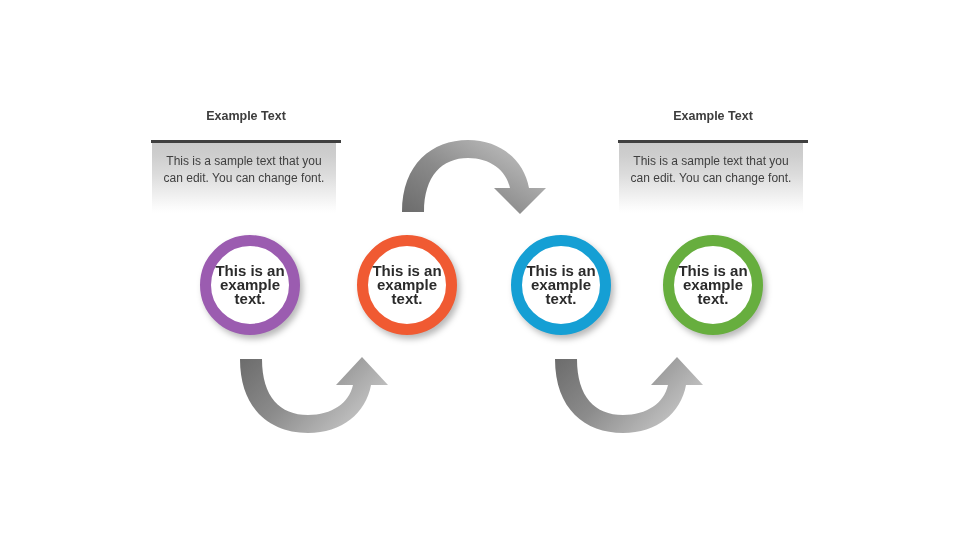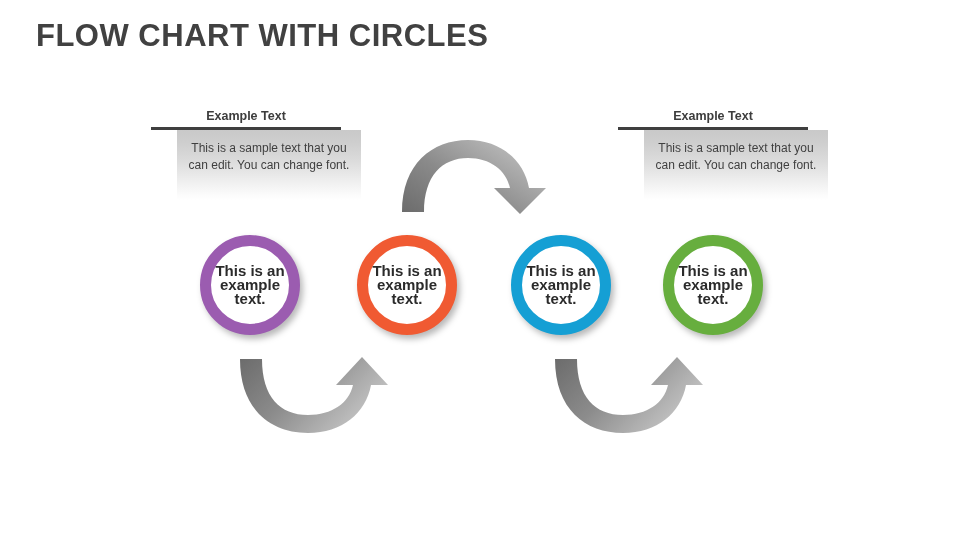--- a/index.html
+++ b/index.html
@@ -38,29 +38,29 @@
   }
   .caption-block.left  { left: 151px; top: 108px; }
   .caption-block.right { left: 618px; top: 108px; }
 
   .caption-heading {
     text-align: center;
     font-size: 12.5px;
     font-weight: bold;
     color: #3d3d3d;
     line-height: 16px;
-    padding-bottom: 3px;
+    padding-bottom: 16px;
   }
   .caption-rule {
     width: 190px;
     height: 3px;
     background: #3f3f3f;
   }
   .caption-body {
-    margin-left: 26px;
+    margin-left: 1px;
     width: 176px;
     padding: 10px 4px 26px 4px;
     text-align: center;
     font-size: 12px;
     line-height: 17px;
     color: #3f3f3f;
     background: linear-gradient(to bottom,
                 #c9c9c9 0%,
                 #cecece 18%,
                 #dcdcdc 45%,
@@ -104,21 +104,20 @@
   }
   #arrow-top    { left: 396px; top: 138px; }
   #arrow-bottom-left  { left: 236px; top: 355px; }
   #arrow-bottom-right { left: 551px; top: 355px; }
 </style>
 </head>
 <body>
 
 <div id="slide">
 
-  <div id="slide-title">FLOW CHART WITH CIRCLES</div>
 
   <div class="caption-block left">
     <div class="caption-heading">Example Text</div>
     <div class="caption-rule"></div>
     <div class="caption-body">This is a sample text that you can edit. You can change font.</div>
   </div>
 
   <div class="caption-block right">
     <div class="caption-heading">Example Text</div>
     <div class="caption-rule"></div>

